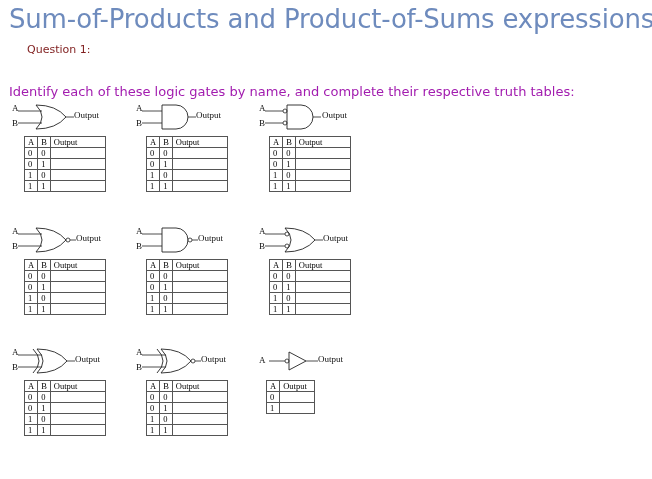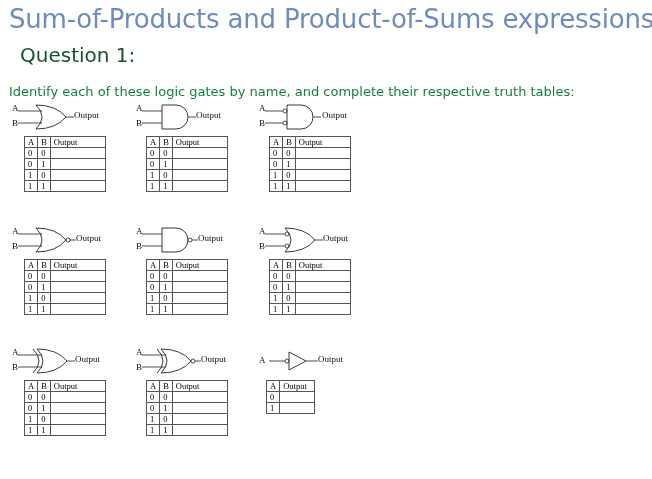--- a/index.html
+++ b/index.html
@@ -1,19 +1,19 @@
 <!DOCTYPE html>
 <html><head>
 <meta charset="utf-8">
 <style>
   html, body { margin:0; padding:0; background:#ffffff; }
   body { width:652px; height:479px; position:relative; overflow:hidden; font-family:"DejaVu Sans", sans-serif; color:#000; }
   .title { position:absolute; left:9px; top:4px; font-size:26px; color:#6e8bbd; white-space:nowrap; letter-spacing:-0.2px; }
-  .question { position:absolute; left:20px; top:43px; font-size:20px; color:#14532d; }
-  .prompt { position:absolute; left:9px; top:84px; font-size:13px; color:#15803d; white-space:nowrap; }
+  .question { position:absolute; left:27px; top:43px; font-size:11px; color:#7f1d1d; }
+  .prompt { position:absolute; left:9px; top:84px; font-size:13px; color:#a21caf; white-space:nowrap; }
   .gate { position:absolute; width:120px; height:115px; font-family:"Liberation Serif", serif; }
   .gate svg { position:absolute; left:0; top:0; }
   .lbl { position:absolute; font-size:9px; color:#111; }
   table.tt { position:absolute; border-collapse:collapse; font-family:"Liberation Serif", serif; font-size:8.5px; }
   table.tt td { border:1px solid #555; height:10px; padding:0 3px; line-height:10px; }
   table.tt td.hdr-out { width:48px; }
   table.tt td.ab { width:5px; }
 </style>
 </head>
 <body>

